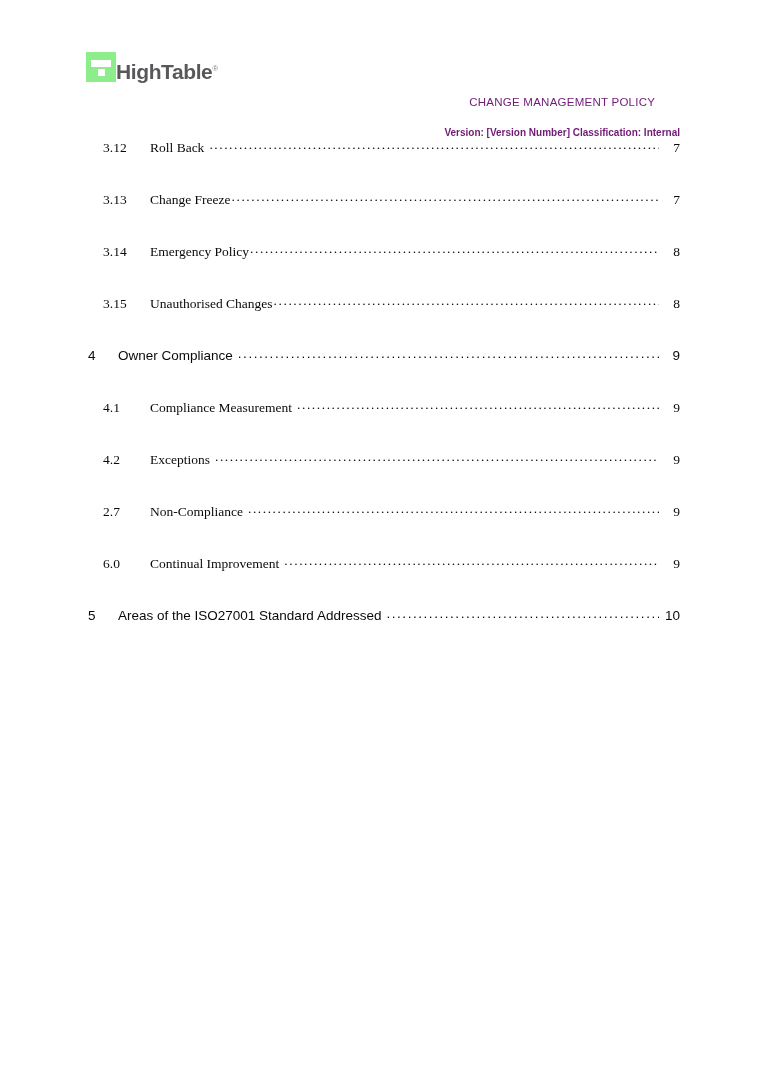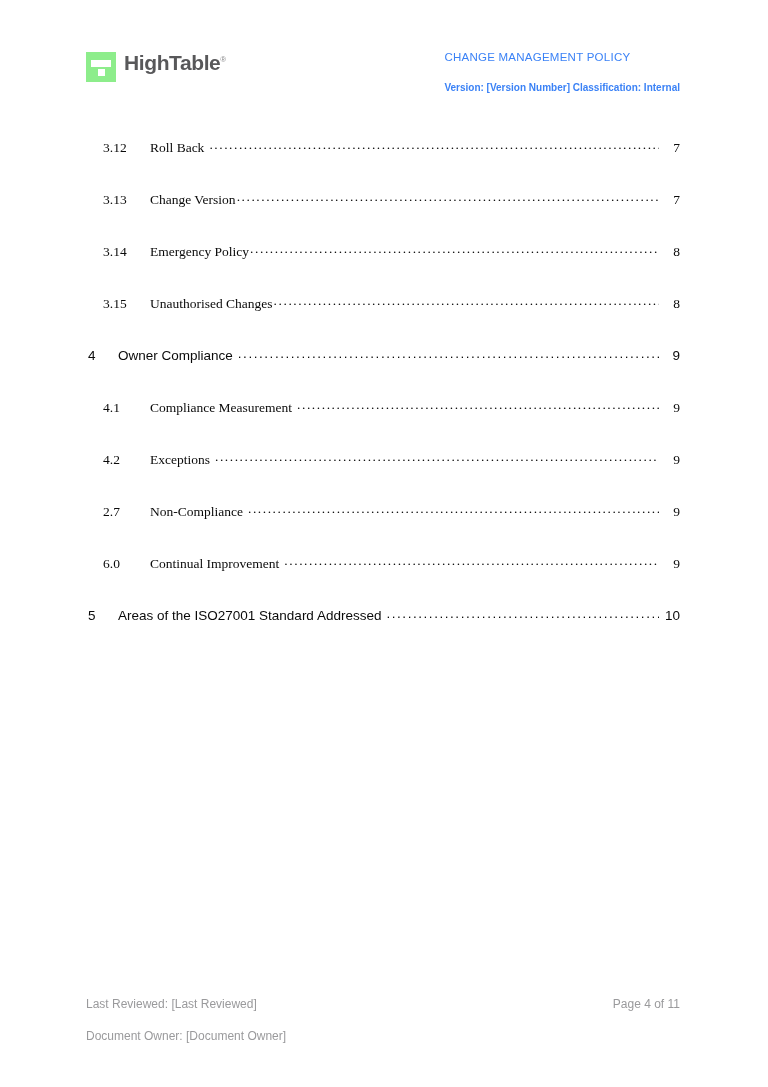--- a/index.html
+++ b/index.html
@@ -28,22 +28,21 @@
     top: 48px;
     width: 594px;
     height: 62px;
     display: flex;
     align-items: flex-start;
     justify-content: space-between;
   }
 
   .brand {
     display: flex;
-    align-items: flex-start;
-    gap: 8px;
+    align-items: flex-end;
     margin-top: 4px;
   }
 
   .brand-mark {
     width: 30px;
     height: 30px;
     background: #8ded8b;
     position: relative;
     flex: 0 0 auto;
   }
@@ -74,22 +73,23 @@
     white-space: nowrap;
   }
   .brand-word .reg {
     font-size: 8px;
     vertical-align: super;
     font-weight: normal;
     color: #8a8a8c;
   }
 
   .header-right {
-    text-align: left;
-    color: #3b82f6;
+    text-align: center;
+    color: #701a75;
+    margin-top: 45px;
   }
   .header-title {
     font-size: 11.5px;
     letter-spacing: 0.25px;
     line-height: 1;
     margin-top: 4px;
     white-space: nowrap;
   }
   .header-meta {
     font-size: 10px;
@@ -205,21 +205,21 @@
 
   <div class="toc">
       <div class="toc-entry level-2">
         <span class="toc-num">3.12</span>
         <span class="toc-title">Roll Back</span>
         <span class="toc-leader gap"></span>
         <span class="toc-page">7</span>
       </div>
       <div class="toc-entry level-2">
         <span class="toc-num">3.13</span>
-        <span class="toc-title">Change Version</span>
+        <span class="toc-title">Change Freeze</span>
         <span class="toc-leader"></span>
         <span class="toc-page">7</span>
       </div>
       <div class="toc-entry level-2">
         <span class="toc-num">3.14</span>
         <span class="toc-title">Emergency Policy</span>
         <span class="toc-leader"></span>
         <span class="toc-page">8</span>
       </div>
       <div class="toc-entry level-2">
@@ -259,24 +259,14 @@
         <span class="toc-page">9</span>
       </div>
       <div class="toc-entry level-1">
         <span class="toc-num">5</span>
         <span class="toc-title">Areas of the ISO27001 Standard Addressed</span>
         <span class="toc-leader gap"></span>
         <span class="toc-page">10</span>
       </div>
     </div>
 
-  <div class="doc-footer">
-    <div class="footer-row">
-      <span class="footer-left">Last Reviewed: [Last Reviewed]</span>
-      <span class="footer-right">Page 4 of 11</span>
-    </div>
-    <div class="footer-row second">
-      <span class="footer-left">Document Owner: [Document Owner]</span>
-      <span class="footer-right"></span>
-    </div>
-  </div>
 
 </div>
 
 </body></html>

